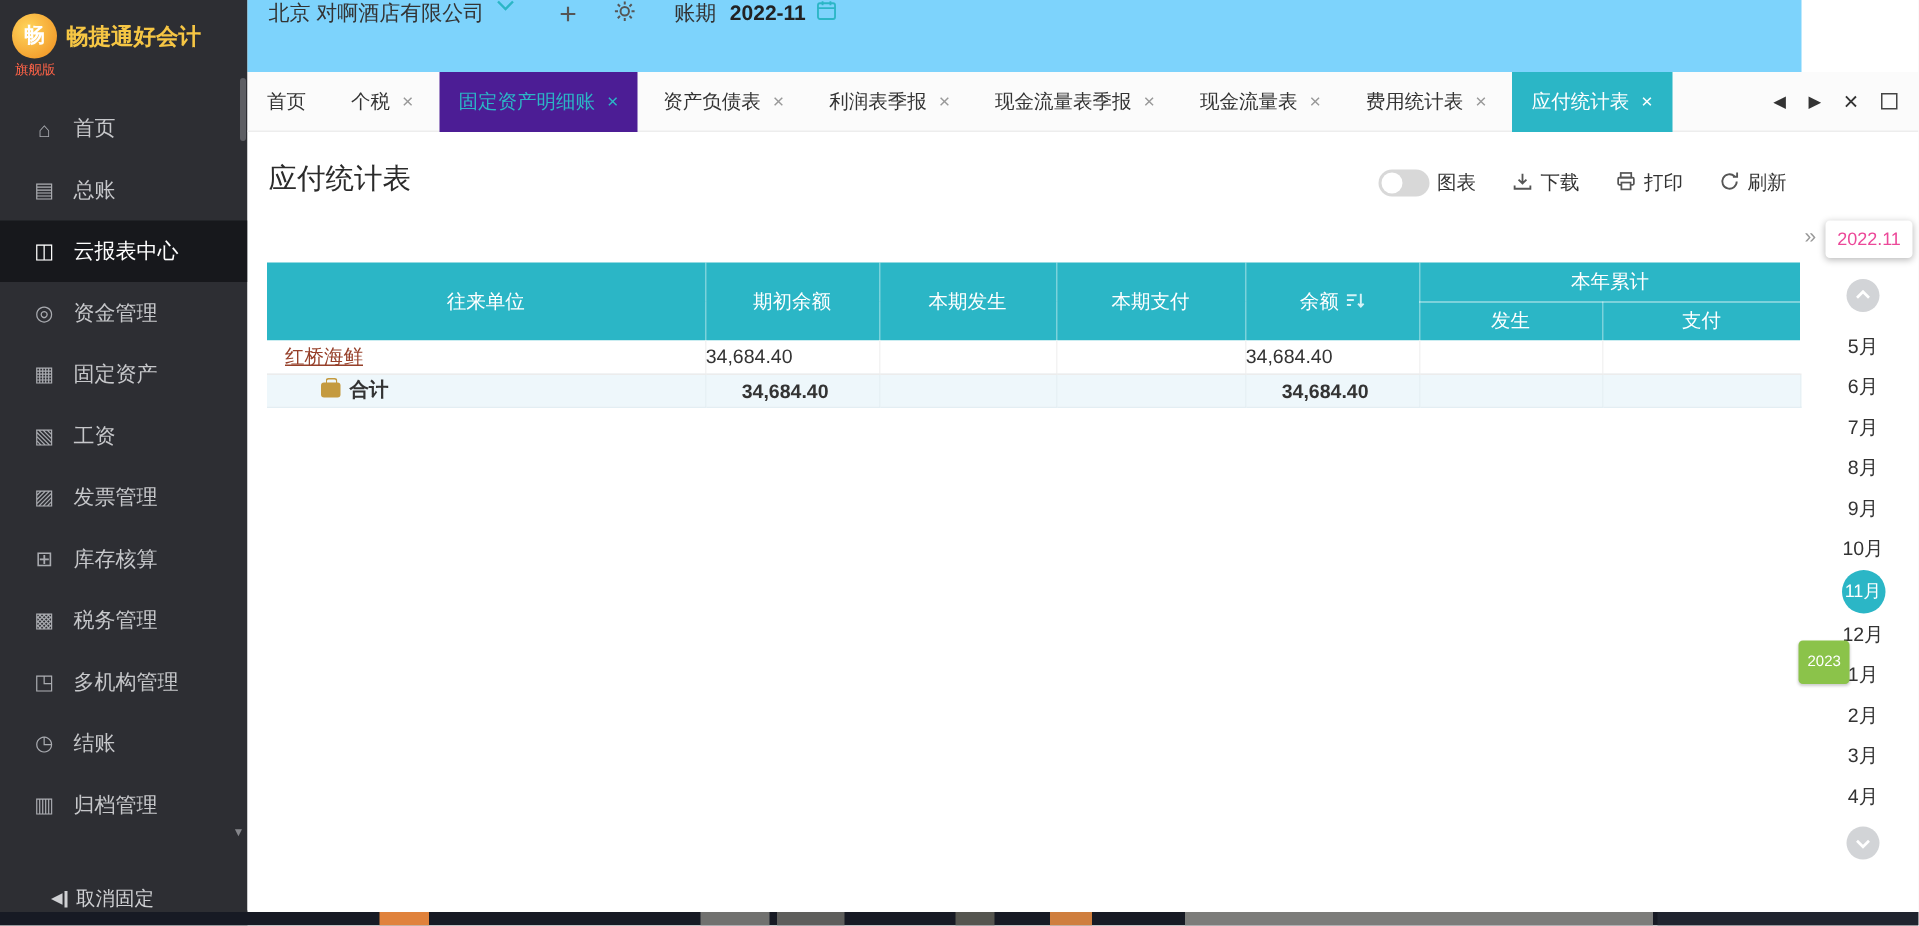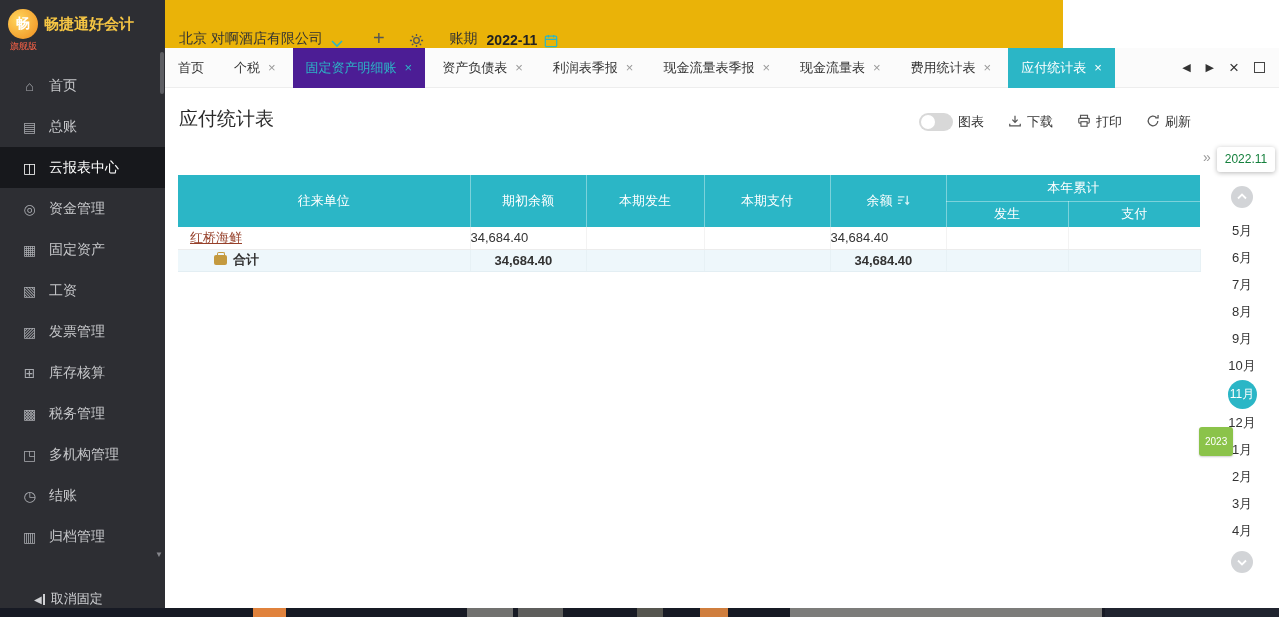--- a/index.html
+++ b/index.html
@@ -19,21 +19,21 @@
   .menu-item .mi-icon { width: 19px; margin-right: 10px; font-size: 14px; text-align: center; color: #a9abb0; }
   .menu-item.active { background: #17181c; color: #fff; }
   .menu-item.active .mi-icon { color: #fff; }
   .sb-thumb { position: absolute; right: 1px; top: 52px; width: 4px; height: 42px; background: #5d5e63; border-radius: 2px; }
   .sb-arrow { position: absolute; right: 2px; top: 550px; color: #85868b; font-size: 8px; }
   .pin-row { position: absolute; bottom: 9px; left: 0; width: 100%; display: flex; align-items: center; padding-left: 34px; color: #cfd0d3; font-size: 13px; cursor: pointer; }
   .pin-tri { font-size: 10px; margin-right: 1px; }
   .pin-bar { width: 2px; height: 11px; background: #cfd0d3; margin-right: 6px; }
 
   
-  .topbar { position: absolute; left: 165px; top: 0; width: 898px; height: 48px; background: #eab308; display: flex; align-items: flex-end; }
+  .topbar { position: absolute; left: 165px; top: 0; width: 1036px; height: 48px; background: #7dd3fc; display: flex; align-items: flex-start; }
   .company { margin-left: 14px; font-size: 14px; color: #333; cursor: pointer; }
   .tb-chevron { margin-left: 8px; display: flex; cursor: pointer; }
   .tb-plus { margin-left: 30px; font-size: 20px; color: #555; cursor: pointer; line-height: 1; }
   .tb-gear { margin-left: 24px; display: flex; cursor: pointer; }
   .period-label { margin-left: 26px; font-size: 14px; color: #333; }
   .period-value { margin-left: 9px; font-size: 14px; color: #222; font-weight: bold; cursor: pointer; }
   .tb-cal { margin-left: 7px; display: flex; cursor: pointer; }
   .tb-right { margin-left: auto; display: flex; align-items: center; margin-right: 14px; }
   .consult { display: flex; align-items: center; gap: 5px; font-size: 13px; color: #555; cursor: pointer; }
   .tb-sep { width: 1px; height: 14px; background: #ddd; margin: 0 14px; }
@@ -81,21 +81,21 @@
   .total-cell { display: flex; align-items: center; gap: 6px; padding-left: 12px; }
   .case-icon { width: 13px; height: 10px; background: #c49a3f; border-radius: 2px; position: relative; flex: 0 0 13px; }
   .case-icon::before { content: ""; position: absolute; top: -3px; left: 3px; width: 6px; height: 3px;
     border: 1px solid #c49a3f; border-bottom: none; border-radius: 2px 2px 0 0; }
   .sort-icon { vertical-align: -2px; margin-left: 4px; cursor: pointer; }
 
   
   .month-panel { position: absolute; right: 0; top: 140px; width: 74px; height: 462px; text-align: center; }
   .collapse-arrow { position: absolute; left: -2px; top: 9px; color: #999; font-size: 14px; cursor: pointer; }
   .period-box { margin: 7px 4px 0 12px; background: #fff; box-shadow: 0 1px 5px rgba(0,0,0,.28); border-radius: 3px;
-    height: 25px; line-height: 25px; font-size: 12px; color: #15803d; cursor: pointer; }
+    height: 25px; line-height: 25px; font-size: 12px; color: #ec4899; cursor: pointer; }
   .scroll-btn { width: 22px; height: 22px; border-radius: 50%; background: #d2d4d7; margin: 14px auto 9px;
     display: flex; align-items: center; justify-content: center; cursor: pointer; }
   .scroll-btn.down { margin-top: 7px; }
   .month { height: 27px; line-height: 27px; font-size: 13px; color: #333; cursor: pointer; position: relative; }
   .month.active { height: 30px; line-height: 30px; }
   .month.active .m-txt { display: inline-block; width: 29px; height: 29px; line-height: 29px; border-radius: 50%;
     background: #2bb6c6; color: #fff; font-size: 12px; }
   .year-badge { position: absolute; left: -6px; top: -9px; background: #8bc34a; color: #fff; font-size: 10px;
     padding: 1px 6px; border-radius: 3px; box-shadow: 0 1px 2px rgba(0,0,0,.2); z-index: 2; }
 

